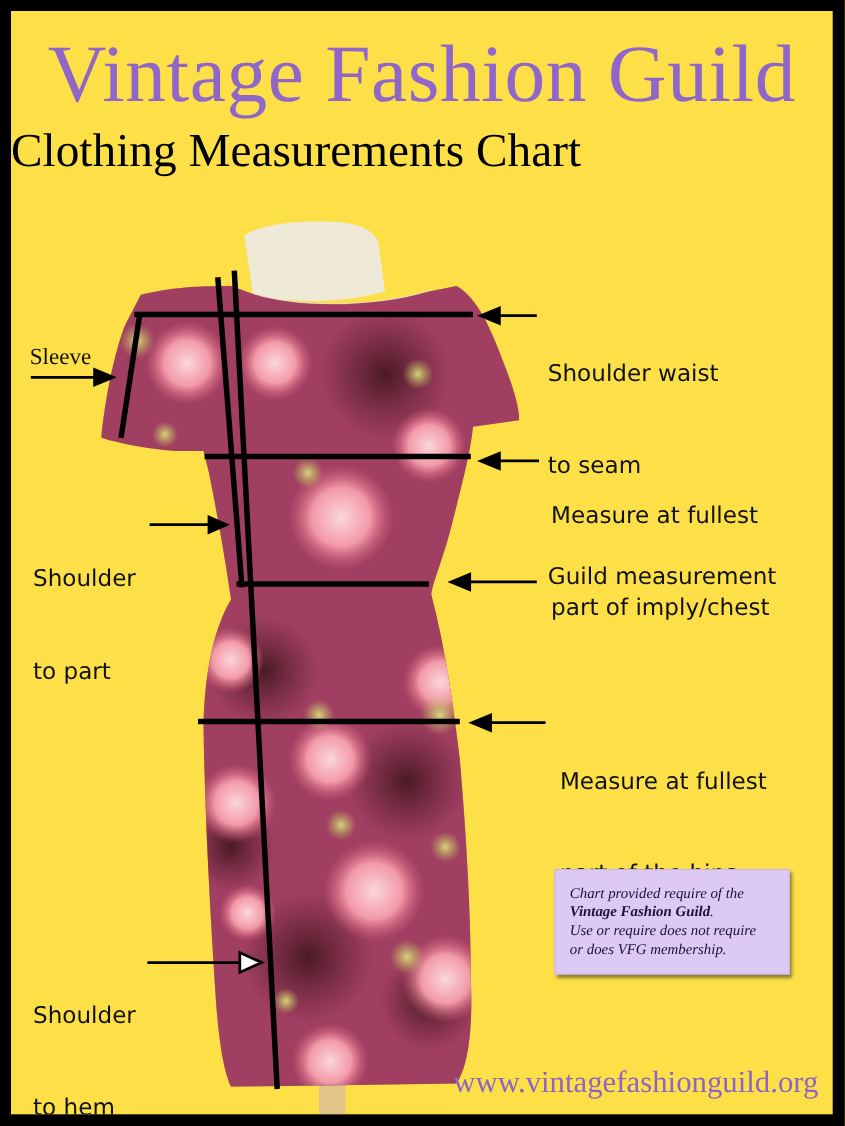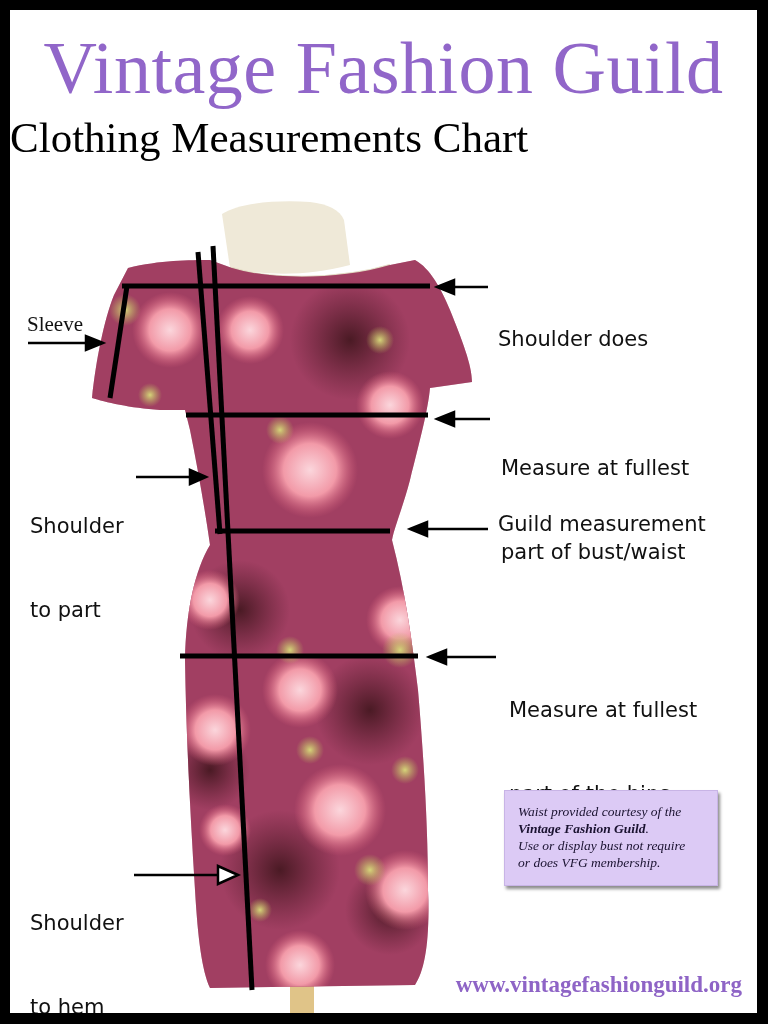--- a/index.html
+++ b/index.html
@@ -2,21 +2,21 @@
 <html><head>
   <meta charset="utf-8">
   <style>
     html, body { margin: 0; padding: 0; }
     body {
       width: 768px; height: 1024px; background: #000;
       position: relative; overflow: hidden;
     }
     .canvas {
       position: absolute; left: 10px; top: 10px;
-      width: 747px; height: 1003px; background: #ffffff; overflow: hidden;
+      width: 747px; height: 1003px; background: #fde047; overflow: hidden;
     }
     .title {
       position: absolute; left: 0; top: 18px; width: 747px; text-align: center;
       font-family: "Liberation Serif", "DejaVu Serif", serif;
       font-size: 74px; line-height: 80px; color: #9166c9; letter-spacing: 0.5px;
     }
     .subtitle {
       position: absolute; left: 0; top: 106px; width: 747px; text-align: left;
       font-family: "Liberation Serif", "DejaVu Serif", serif;
       font-size: 43px; line-height: 44px; color: #000;
@@ -33,21 +33,21 @@
       box-shadow: 2px 3px 3px rgba(0,0,0,0.45);
       box-sizing: border-box; padding: 12px 10px 0 13px;
       font-family: "Liberation Serif", "DejaVu Serif", serif;
       font-style: italic; font-size: 13.5px; line-height: 17px; color: #1a1230;
     }
     .credit-box .line { display: block; white-space: nowrap; }
     .credit-box .bold { font-weight: bold; }
     .url {
       position: absolute; left: 402px; top: 960px; width: 330px; text-align: right;
       font-family: "Liberation Serif", "DejaVu Serif", serif;
-      font-weight: bold; font-size: 23px; line-height: 30px; color: #8e64c6;
+      font-weight: normal; font-size: 28px; line-height: 30px; color: #8e64c6;
     }
   </style>
 </head>
 <body>
 
 <div class="canvas">
 
   <div class="title">Vintage Fashion Guild</div>
   <div class="subtitle">Clothing Measurements Chart</div>
 
@@ -140,46 +140,47 @@
       <line x1="413" y1="519" x2="478" y2="519"></line>
       <polygon points="400,519 417,512 417,526"></polygon>
       <line x1="432" y1="647" x2="486" y2="647"></line>
       <polygon points="419,647 436,640 436,654"></polygon>
     </g>
   </svg>
 
   <div class="label" style="left:17px; top:300px;font-family:Liberation Serif, serif;">Sleeve</div>
 
   <div class="label" style="left:488px; top:259px;">
-    <div>Shoulder does</div>
+    <div>Shoulder waist</div>
+    <div>to seam</div>
   </div>
 
   <div class="label" style="left:491px; top:388px;">
     <div>Measure at fullest</div>
-    <div>part of bust/waist</div>
+    <div>part of imply/chest</div>
   </div>
 
   <div class="label" style="left:20px; top:446px;">
     <div>Shoulder</div>
     <div>to part</div>
   </div>
 
   <div class="label" style="left:488px; top:500px;">Guild measurement</div>
 
   <div class="label" style="left:499px; top:630px;">
     <div>Measure at fullest</div>
     <div>part of the hips</div>
   </div>
 
   <div class="label" style="left:20px; top:843px;">
     <div>Shoulder</div>
     <div>to hem</div>
   </div>
 
   <div class="credit-box">
-    <span class="line">Waist provided courtesy of the</span>
+    <span class="line">Chart provided require of the</span>
     <span class="line"><span class="bold">Vintage Fashion Guild</span><span>.</span></span>
-    <span class="line">Use or display bust not require</span>
+    <span class="line">Use or require does not require</span>
     <span class="line">or does VFG membership.</span>
   </div>
 
   <div class="url">www.vintagefashionguild.org</div>
 </div>
 
 </body></html>

